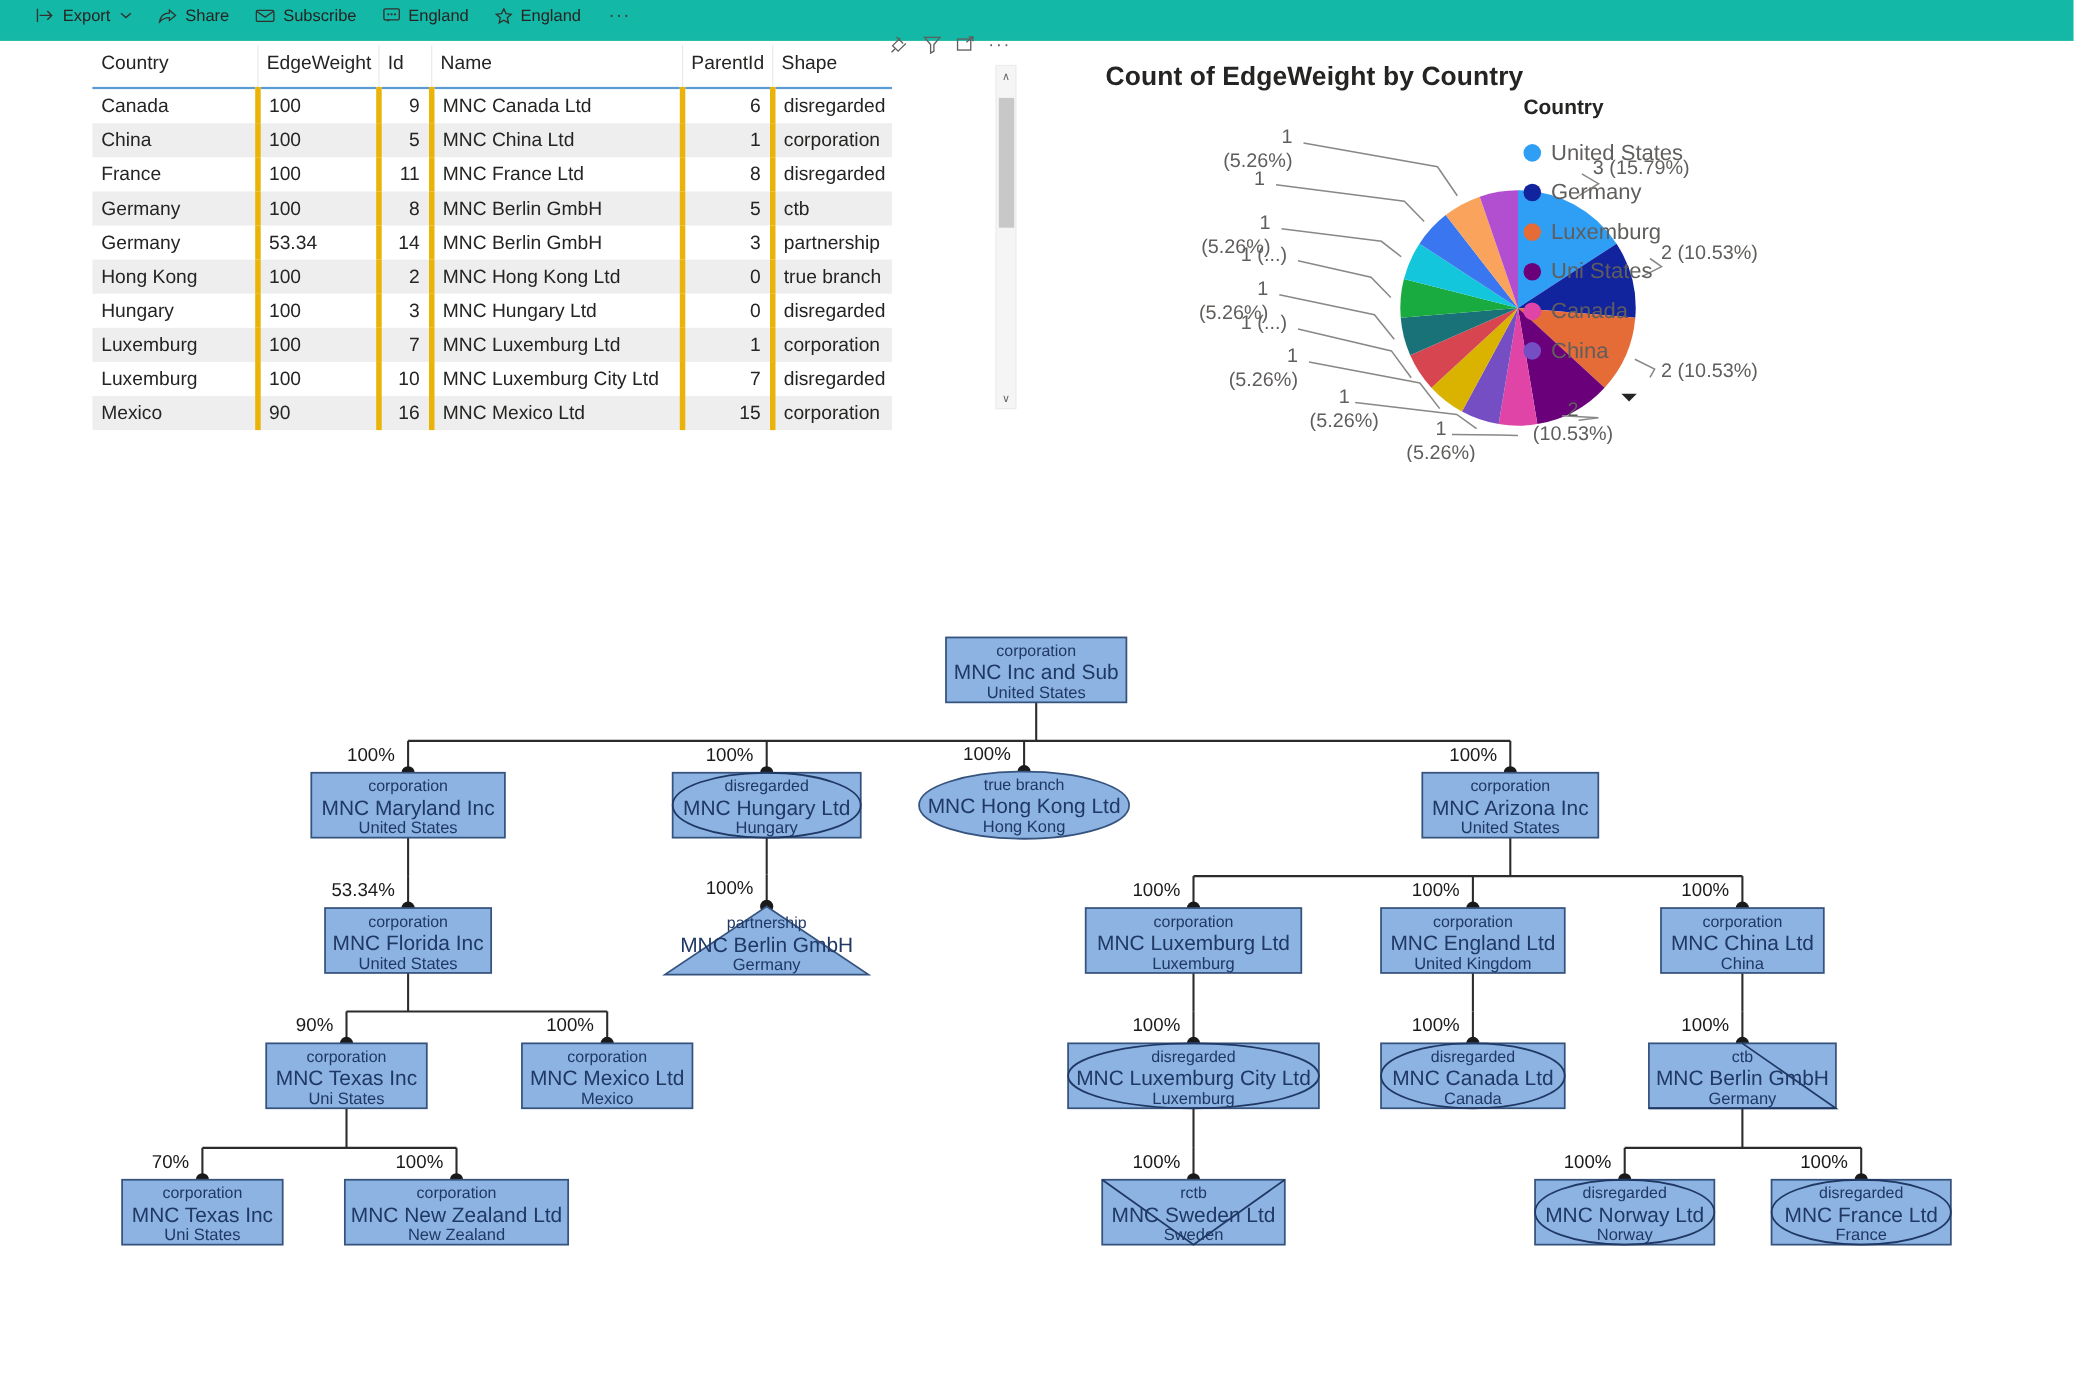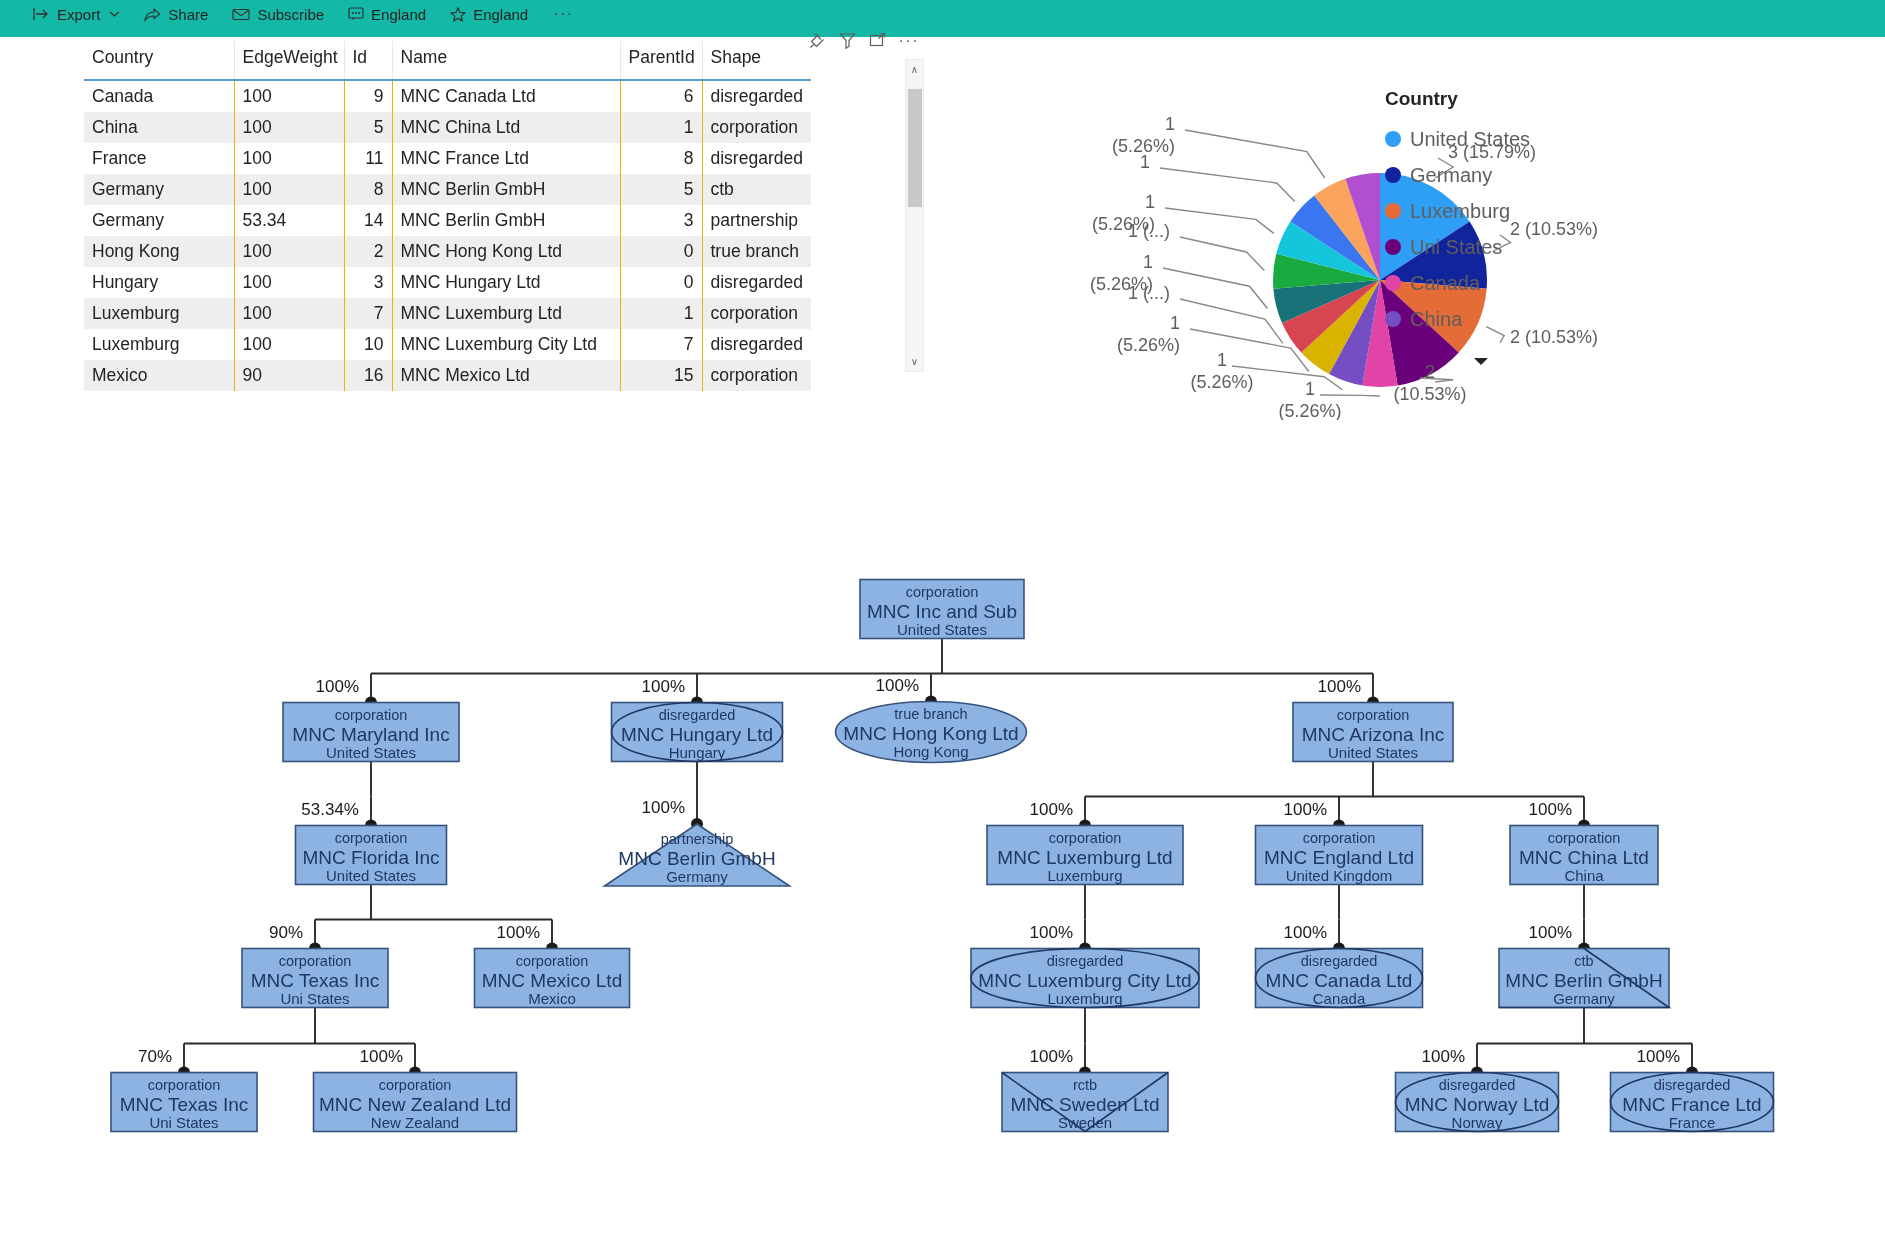--- a/index.html
+++ b/index.html
@@ -45,21 +45,21 @@
     font-size:17.5px; color:#252423;
   }
   table#dataTable th{
     font-weight:400; text-align:left; padding:6px 8px 11px 8px;
     border-bottom:2px solid #5a9bd5; vertical-align:bottom;
     border-left:1px solid #e8e8e8;
     white-space:nowrap;
   }
   table#dataTable th:first-child{ border-left:none; }
   table#dataTable td{
-    padding:4px 8px; white-space:nowrap; border-left:1px solid #eab308;
+    padding:4px 8px; white-space:nowrap; border-left:5px solid #eab308;
     line-height:23px;
   }
   table#dataTable td:first-child{ border-left:none; }
   table#dataTable tbody tr:nth-child(even){ background:#eeeeee; }
   .num{ text-align:right; }
   .col-country{ width:150px; }
   .col-ew{ width:110px; }
   .col-id{ width:48px; }
   .col-name{ width:228px; }
   .col-pid{ width:82px;margin-left:48px; }
@@ -294,20 +294,21 @@
   </table>
 </div>
 
 <div id="tblScroll">
   <div class="arrow">∧</div>
   <div class="thumb"></div>
   <div class="arrow bot">∨</div>
 </div>
 
 <div id="pieCard">
+  <div id="pieTitle">Count of EdgeWeight by Country</div>
   <svg id="pieSvg" width="700" height="330" viewBox="0 0 700 330">
     <g id="pieSlices">
         <path d="M380 190 L380.00 83.00 A107 107 0 0 1 469.58 131.48 Z" fill="#2f9ef5"></path>
         <path d="M380 190 L469.58 131.48 A107 107 0 0 1 486.63 198.84 Z" fill="#12239e"></path>
         <path d="M380 190 L486.63 198.84 A107 107 0 0 1 458.72 262.47 Z" fill="#e66c37"></path>
         <path d="M380 190 L458.72 262.47 A107 107 0 0 1 397.61 295.54 Z" fill="#6b007b"></path>
         <path d="M380 190 L397.61 295.54 A107 107 0 0 1 362.39 295.54 Z" fill="#e044a7"></path>
         <path d="M380 190 L362.39 295.54 A107 107 0 0 1 329.07 284.10 Z" fill="#744ec2"></path>
         <path d="M380 190 L329.07 284.10 A107 107 0 0 1 301.28 262.47 Z" fill="#d9b300"></path>
         <path d="M380 190 L301.28 262.47 A107 107 0 0 1 282.01 232.98 Z" fill="#d64550"></path>

